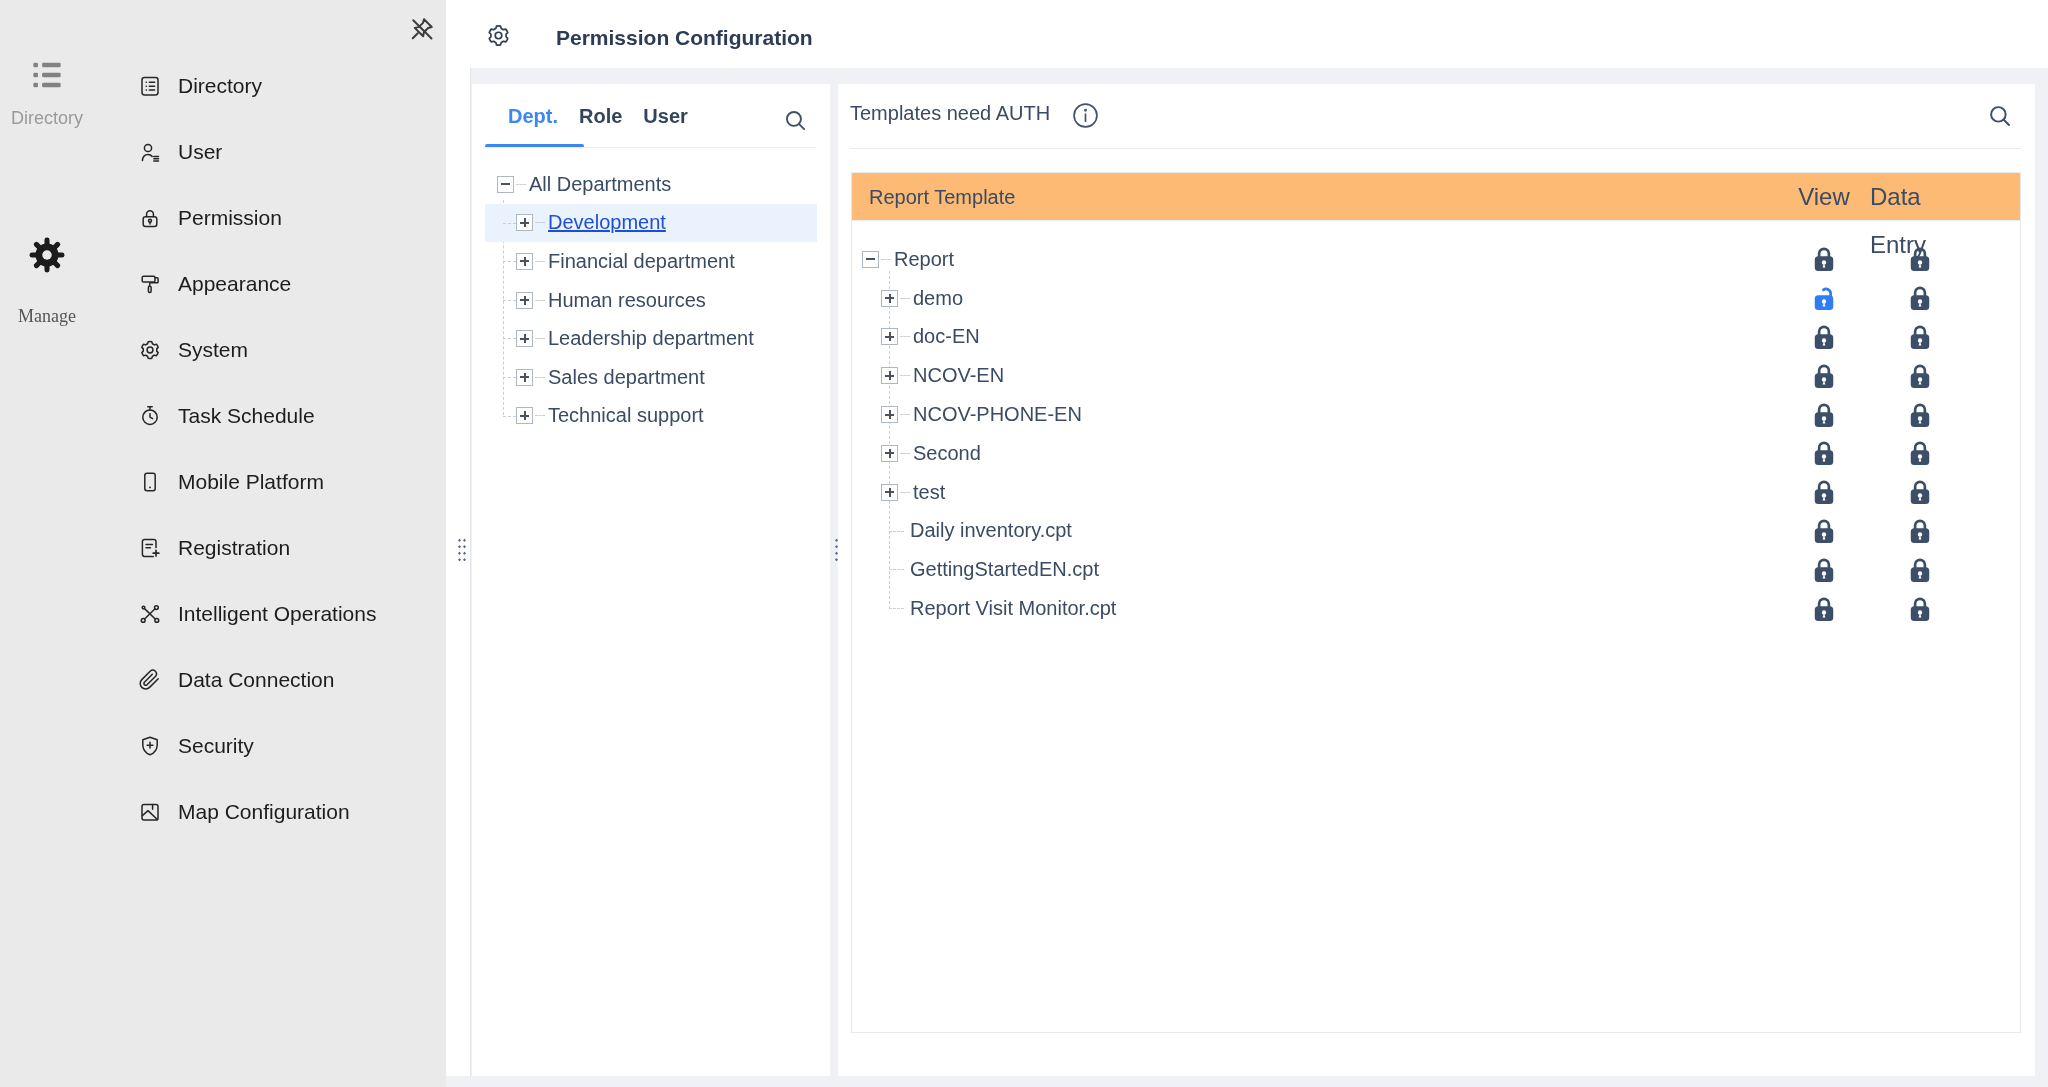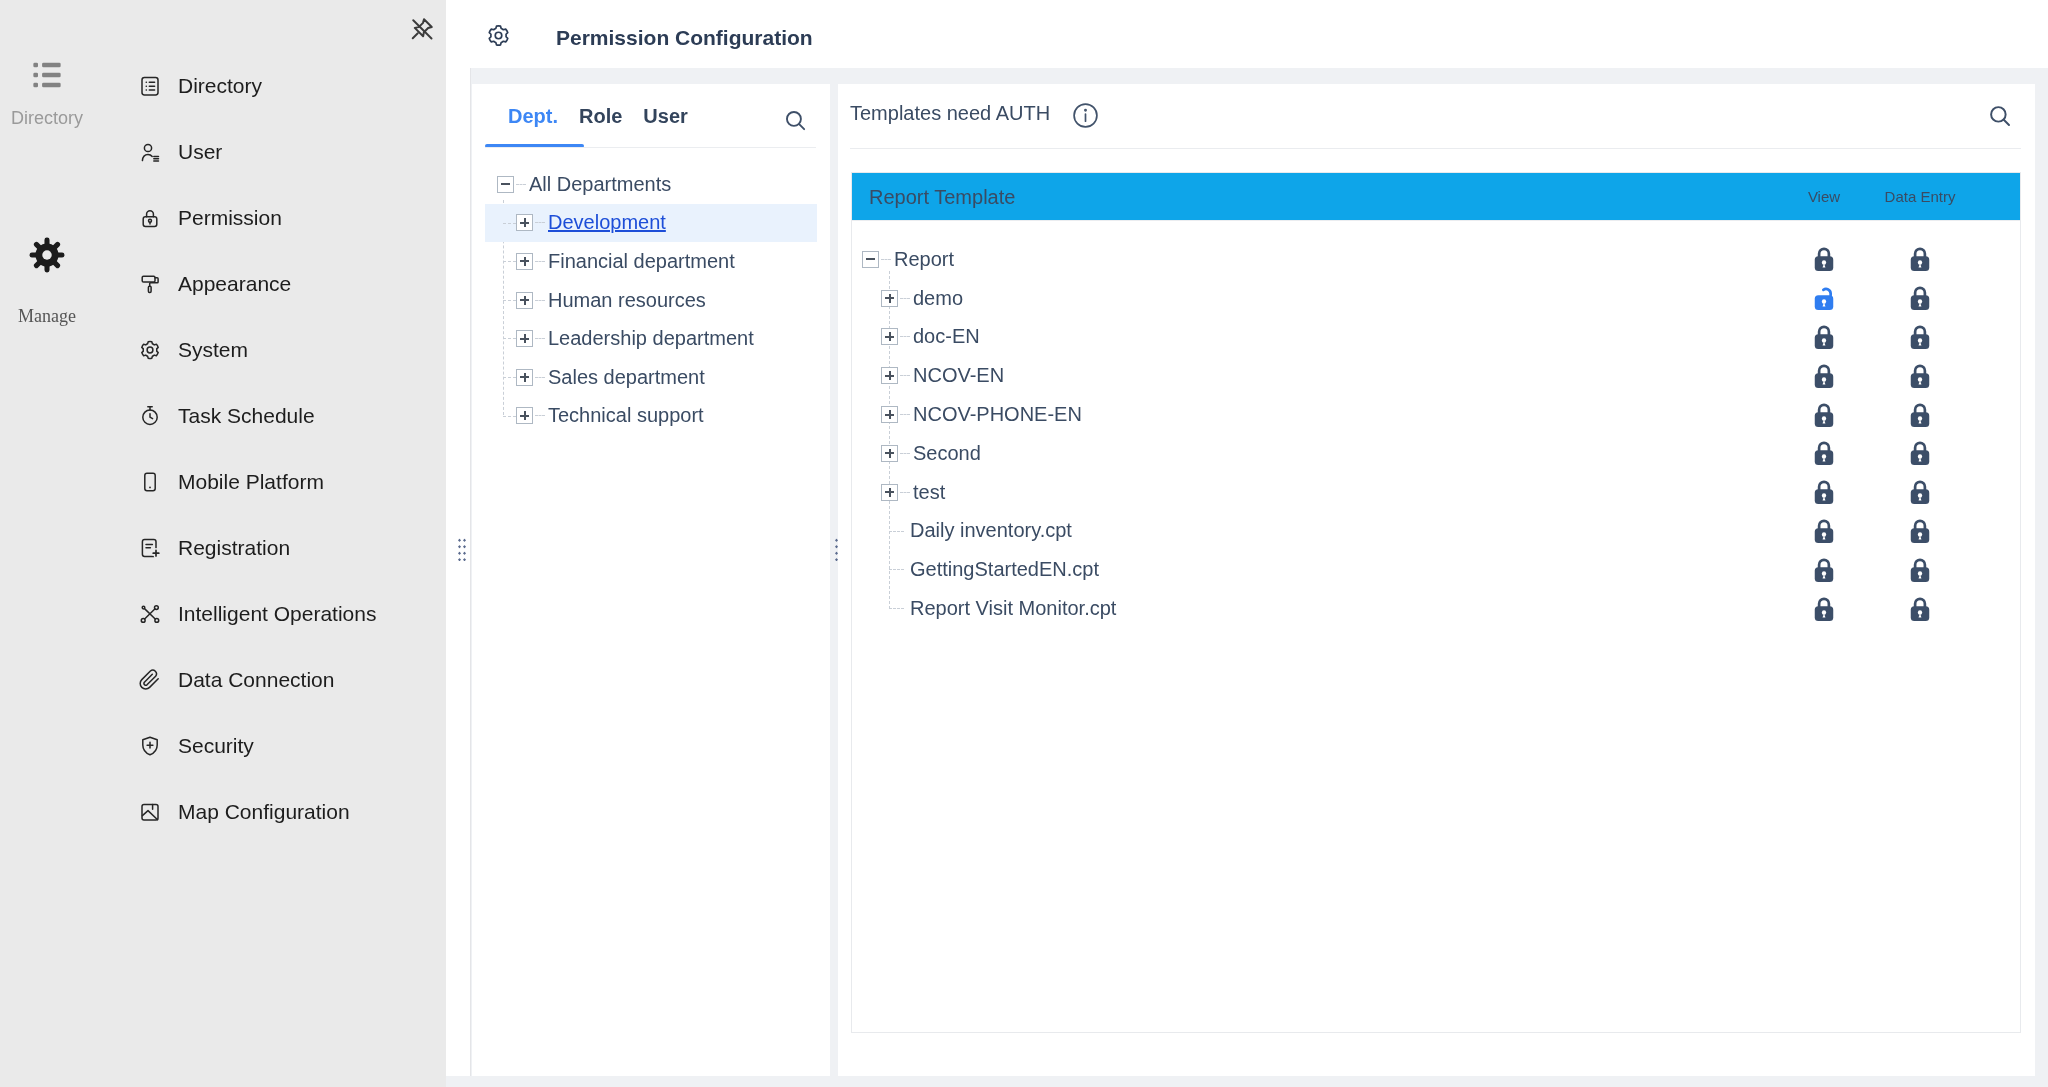--- a/index.html
+++ b/index.html
@@ -66,23 +66,23 @@
   .tdash { width:10px; border-top:1px dashed #c9cfd7; margin:0 3px 0 2px; flex:0 0 10px; }
 
   
   #right-panel { position:absolute; left:838px; top:84px; width:1197px; height:992px; background:#ffffff; }
   #auth-title { position:absolute; left:12px; top:18px; font-size:20px; color:#3a4b63; }
   #info-btn { position:absolute; left:234px; top:18px; width:27px; height:27px; cursor:pointer; }
   #auth-search { position:absolute; left:1149px; top:19px; width:26px; height:26px; cursor:pointer; }
   #auth-sep { position:absolute; left:12px; top:64px; width:1171px; height:1px; background:#eaecef; }
 
   #auth-table { position:absolute; left:13px; top:88px; width:1170px; height:861px; border:1px solid #e8eaed; }
-  #auth-thead { position:relative; height:48px; background:#0ea5e9; border-bottom:1px solid #ebedf0; }
+  #auth-thead { position:relative; height:48px; background:#fdba74; border-bottom:1px solid #ebedf0; }
   #col-template { position:absolute; left:17px; top:0; line-height:48px; font-size:20px; color:#3a4b63; }
-  .col-lock { position:absolute; top:0; line-height:48px; font-size:15px; color:#3a4b63; transform:translateX(-50%); }
+  .col-lock { position:absolute; top:0; line-height:48px; font-size:24px; color:#3a4b63; transform:translateX(-50%); }
   #col-view { left:972px; }
   #col-de { left:1068px; }
 
   .rtree { position:absolute; left:0; top:48px; width:100%; padding-top:19px; }
   .rtree .vline { position:absolute; left:37px; top:50px; height:338px; border-left:1px dashed #c9cfd7; }
   .rrow { height:38.8px; display:flex; align-items:center; position:relative; cursor:pointer; }
   .rrow.root { padding-left:10px; }
   .rrow.child { padding-left:29px; }
   .rrow.leaf { padding-left:58px; }
   .rrow.leaf .stub2 { position:absolute; left:37px; width:15px; top:19px; border-top:1px dashed #c9cfd7; }

